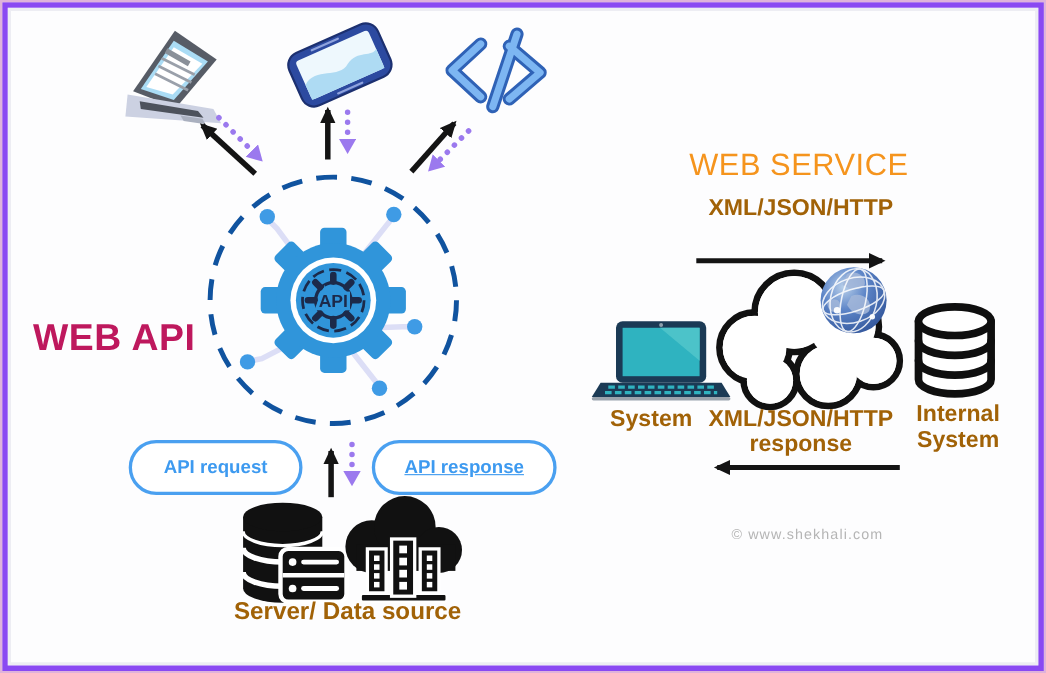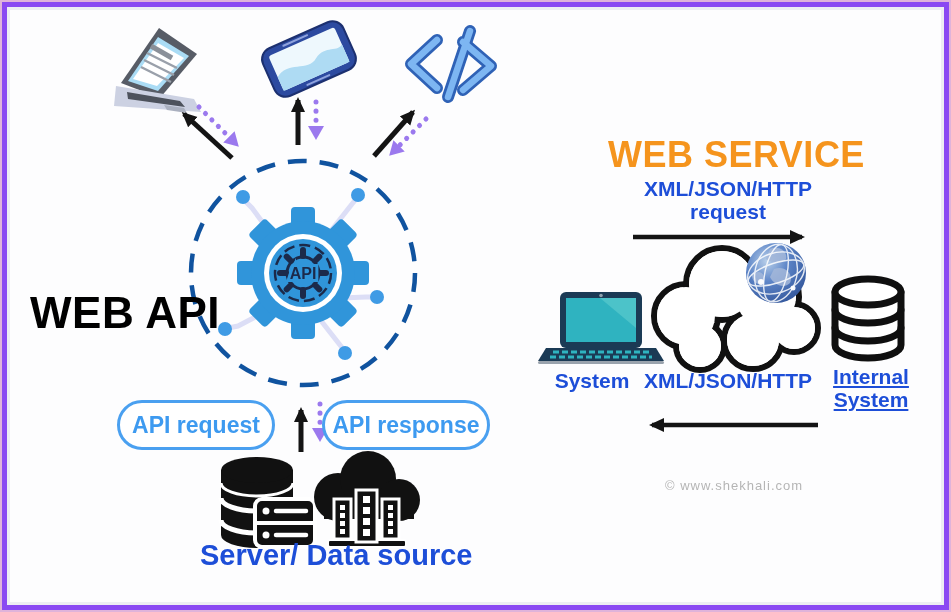--- a/index.html
+++ b/index.html
@@ -7,36 +7,36 @@
     position:relative;width:951px;height:612px;overflow:hidden;
     background:#e9e9ef;font-family:"Liberation Sans",sans-serif;
   }
   .frame{
     position:absolute;inset:2px;z-index:1;
     border:5px solid #8a49f2;outline:2px solid #dfb3da;
     background:#fdfdfe;box-shadow:inset 0 0 0 3px #ededf3;
   }
   svg.canvas{position:absolute;left:0;top:0;z-index:2;}
   .t{position:absolute;z-index:3;white-space:nowrap;}
-  .web-api-title{left:30px;top:288px;font-size:44px;font-weight:800;color:#000000;letter-spacing:.5px;}
-  .web-service-title{left:608px;top:134px;width:218px;text-align:center;font-size:36px;font-weight:700;color:#f5941d;letter-spacing:.5px;}
-  .lbl{font-size:21px;font-weight:700;color:#1d4ed8;text-align:center;line-height:23px;}
+  .web-api-title{left:30px;top:288px;font-size:34px;font-weight:800;color:#be185d;letter-spacing:.5px;}
+  .web-service-title{left:608px;top:134px;width:218px;text-align:right;font-size:28px;font-weight:400;color:#f5941d;letter-spacing:.5px;}
+  .lbl{font-size:21px;font-weight:700;color:#a16207;text-align:center;line-height:23px;}
   .req-block{left:636px;top:177px;width:184px;}
   .res-block{left:636px;top:369px;width:184px;}
   .client-lbl{left:552px;top:369px;width:80px;}
-  .internal-block{left:828px;top:365px;width:86px;text-decoration:underline;}
-  .server-lbl{left:200px;top:544px;width:232px;font-size:29px;}
+  .internal-block{left:828px;top:365px;width:86px;}
+  .server-lbl{left:200px;top:544px;width:232px;font-size:22px;}
   .pill{
     position:absolute;z-index:3;box-sizing:border-box;
     border:3.5px solid #4aa0f0;border-radius:27px;background:#ffffff;
-    color:#3d9af0;font-weight:700;font-size:23px;
+    color:#3d9af0;font-weight:700;font-size:17px;
     display:flex;align-items:center;justify-content:center;
   }
   .pill-req{left:117px;top:400px;width:158px;height:50px;}
-  .pill-res{left:322px;top:400px;width:168px;height:50px;}
+  .pill-res{left:338px;top:400px;width:168px;height:50px;text-decoration:underline;}
   .watermark{left:628px;top:478px;width:212px;text-align:center;font-size:13px;font-weight:400;color:#b5b5b5;letter-spacing:1px;}
 </style>
 </head>
 <body>
 
 <div class="frame"></div>
 
 <svg class="canvas" width="951" height="612" viewBox="0 0 951 612">
   <defs>
     <marker id="mb" markerUnits="userSpaceOnUse" markerWidth="18" markerHeight="16" refX="12" refY="7" orient="auto">
@@ -258,25 +258,25 @@
 
 <div class="pill pill-req">API request</div>
 <div class="pill pill-res">API response</div>
 
 <div class="t lbl server-lbl">Server/ Data source</div>
 
 <div class="t web-service-title">WEB SERVICE</div>
 
 <div class="t lbl req-block">
   <div>XML/JSON/HTTP</div>
-  <div>request</div>
 </div>
 
 <div class="t lbl res-block">
   <div>XML/JSON/HTTP</div>
+  <div>response</div>
 </div>
 
 <div class="t lbl client-lbl">System</div>
 
 <div class="t lbl internal-block">
   <div>Internal</div>
   <div>System</div>
 </div>
 
 <div class="t watermark">© www.shekhali.com</div>

